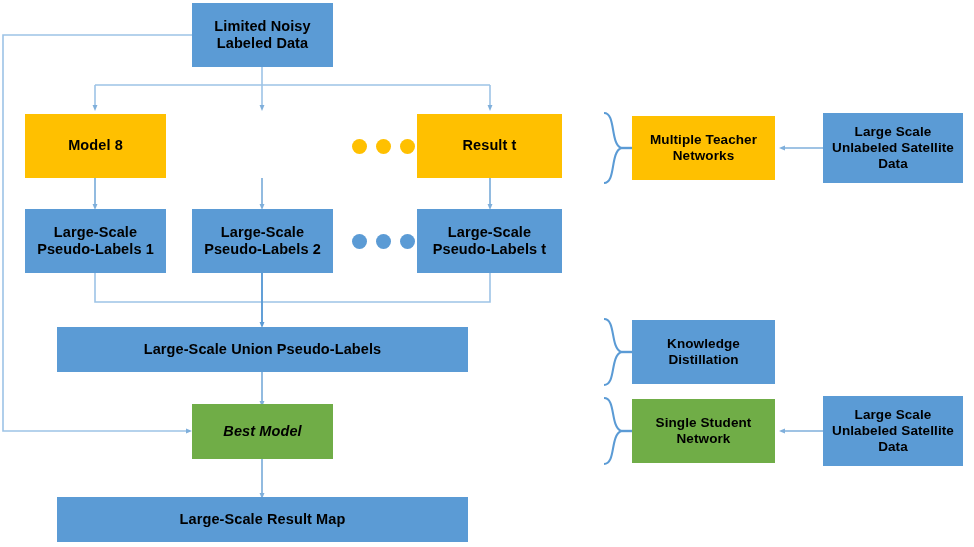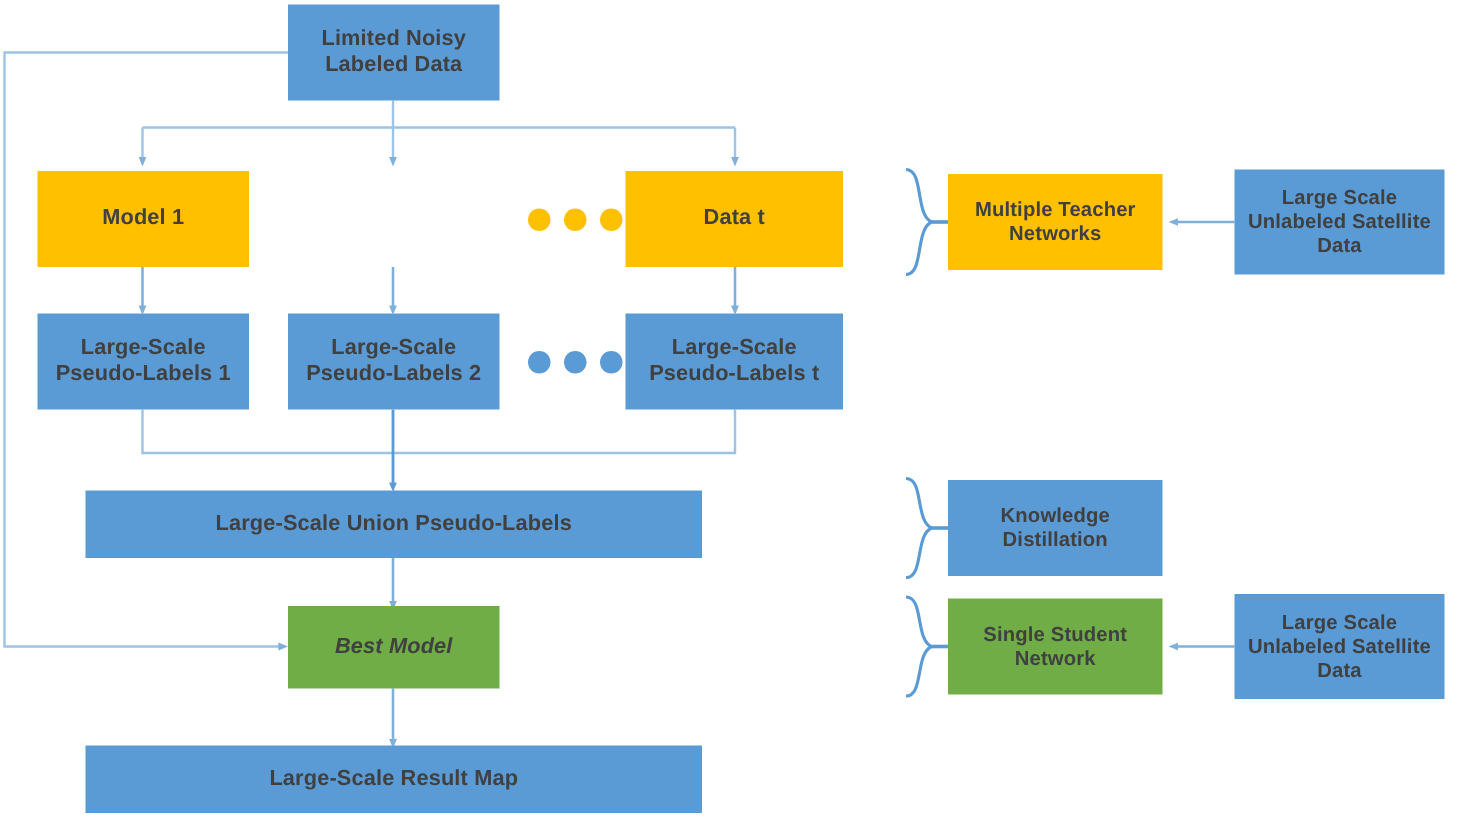--- a/index.html
+++ b/index.html
@@ -16,21 +16,21 @@
     height: 547px;
     background: #ffffff;
     overflow: hidden;
   }
   .node {
     position: absolute;
     display: flex;
     align-items: center;
     justify-content: center;
     text-align: center;
-    color: #404040;
+    color: #000000;
     font-weight: bold;
     line-height: 1.18;
     box-sizing: border-box;
     padding: 2px 4px;
     z-index: 3;
     letter-spacing: 0.1px;
   }
   .node.blue  { background: #5B9BD5; }
   .node.amber { background: #FFC000; }
   .node.green { background: #70AD47; }
@@ -105,24 +105,24 @@
       <path d="M 604,398 C 616,398 610,426 621,431 C 610,436 616,464 604,464" stroke="#5B9BD5" stroke-width="2.1" stroke-linejoin="round"></path>
       <path d="M 621,431 L 632,431" stroke="#5B9BD5" stroke-width="2.4"></path>
 
       <path d="M 823,148 L 782,148" stroke="#7FAFDB" stroke-width="1.7" marker-end="url(#arrowLight)"></path>
       <path d="M 823,431 L 782,431" stroke="#7FAFDB" stroke-width="1.7" marker-end="url(#arrowLight)"></path>
     </g>
   </svg>
 
   <div class="node blue" style="left:192px; top:3px; width:141px; height:64px; font-size:14.5px;">Limited Noisy<br>Labeled Data</div>
 
-  <div class="node amber" style="left:25px; top:114px; width:141px; height:64px; font-size:14.5px;">Model 1</div>
+  <div class="node amber" style="left:25px; top:114px; width:141px; height:64px; font-size:14.5px;">Model 8</div>
 
 
-  <div class="node amber" style="left:417px; top:114px; width:145px; height:64px; font-size:14.5px;">Data t</div>
+  <div class="node amber" style="left:417px; top:114px; width:145px; height:64px; font-size:14.5px;">Result t</div>
 
   <div class="dotgroup" style="left:352px; top:139px;">
     <span class="dot amber"></span>
     <span class="dot amber"></span>
     <span class="dot amber"></span>
   </div>
 
   <div class="node blue" style="left:25px; top:209px; width:141px; height:64px; font-size:14.5px;">Large-Scale<br>Pseudo-Labels 1</div>
 
   <div class="node blue" style="left:192px; top:209px; width:141px; height:64px; font-size:14.5px;">Large-Scale<br>Pseudo-Labels 2</div>

